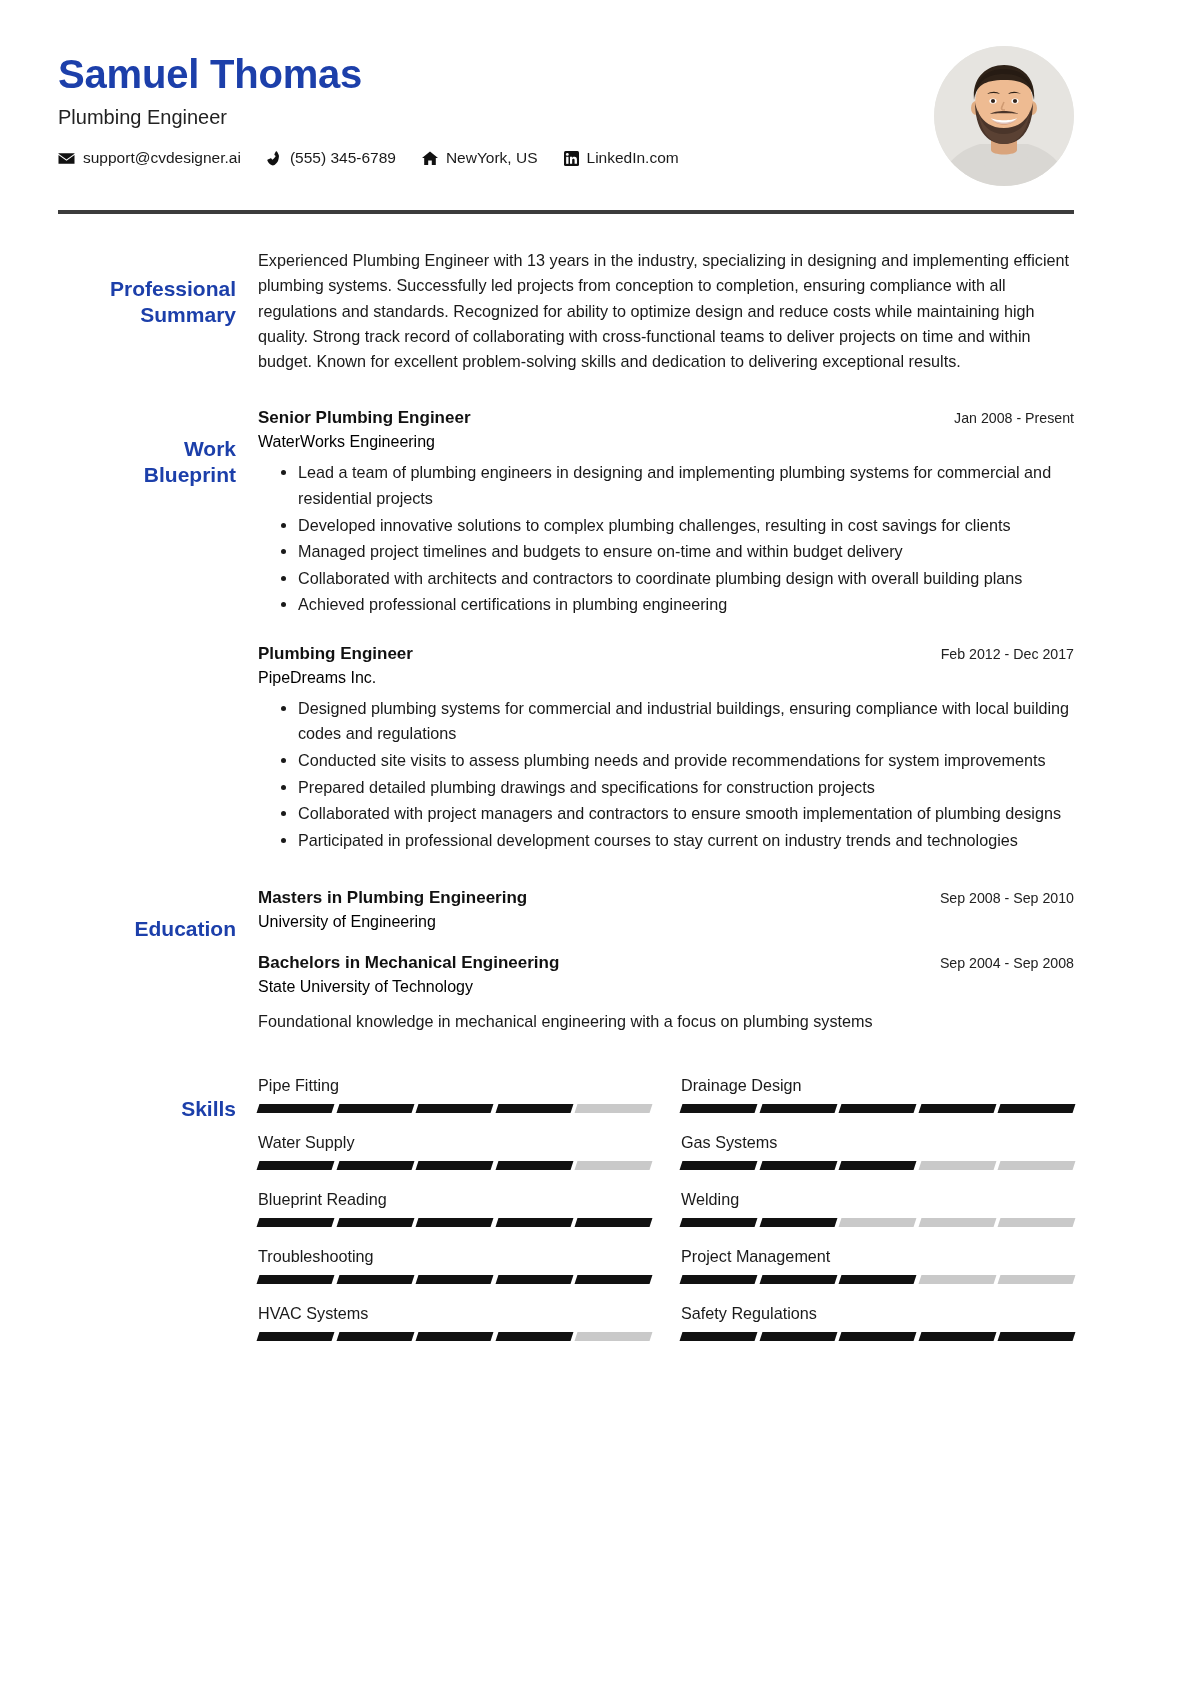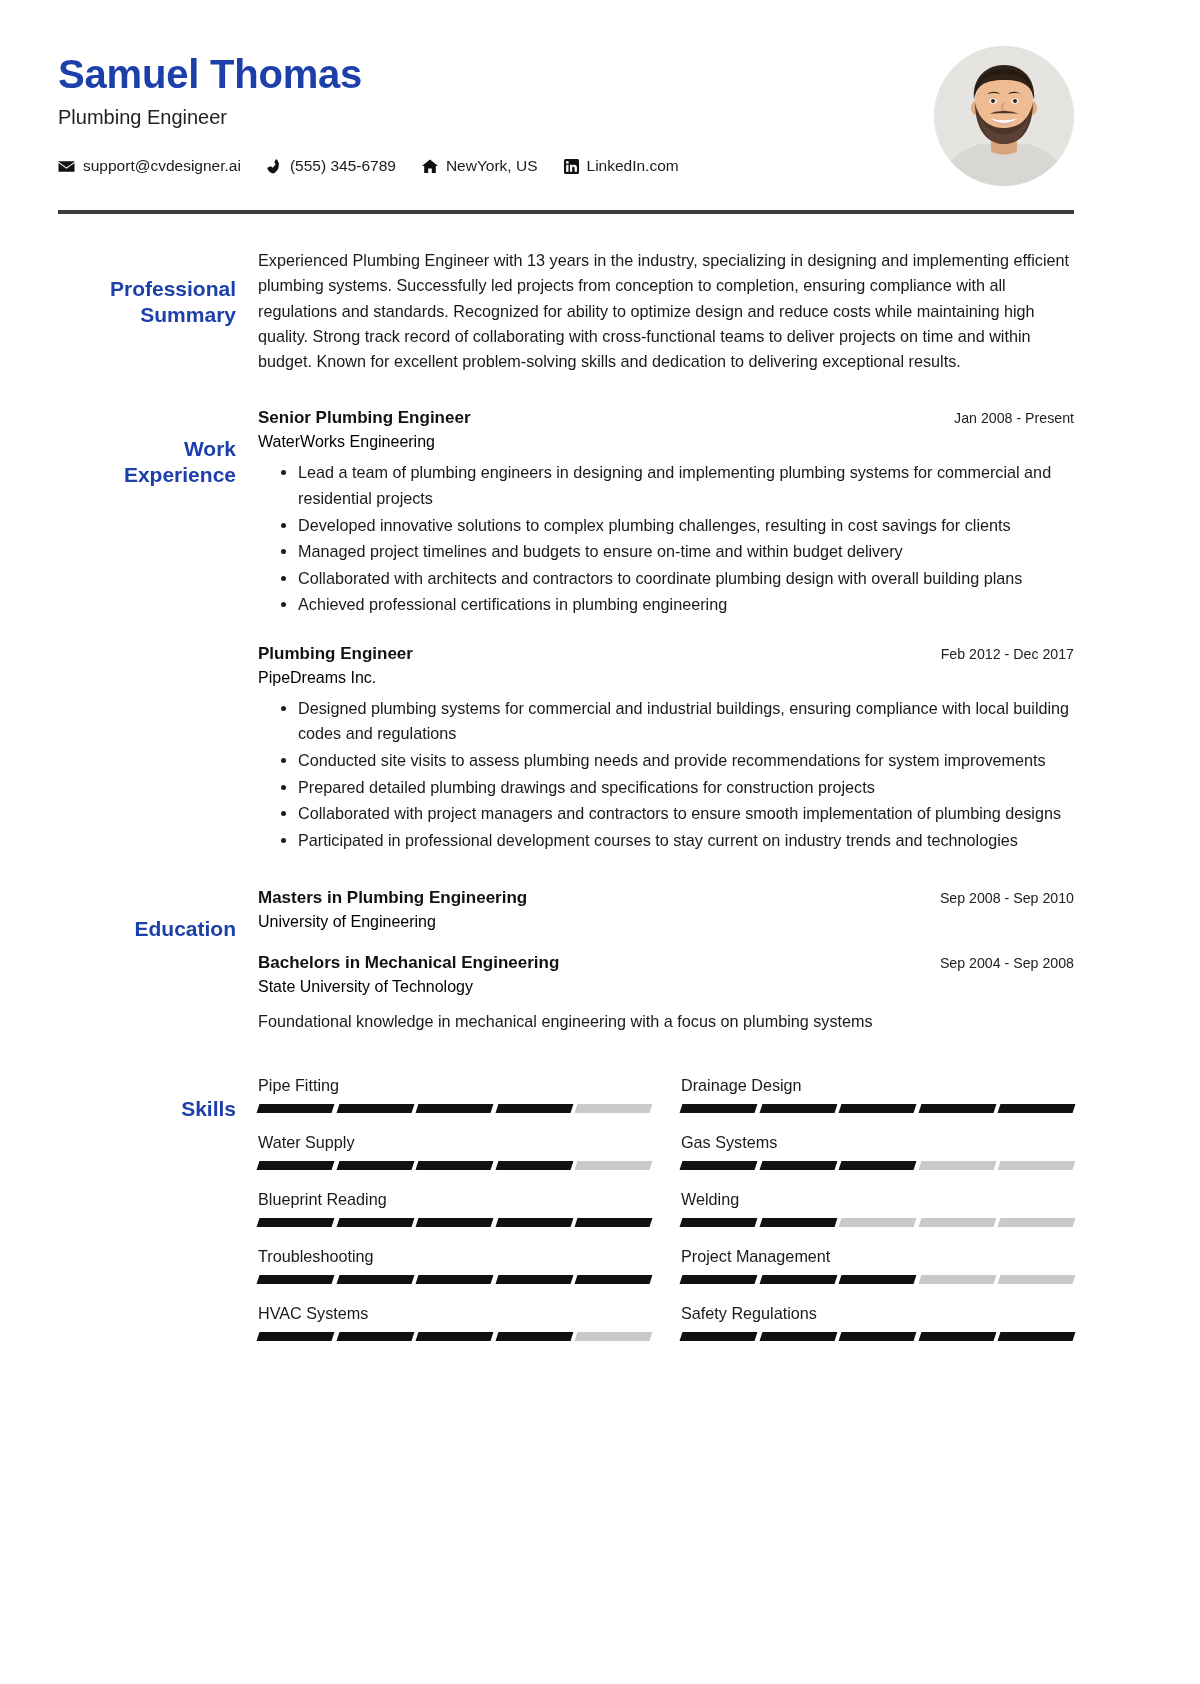--- a/index.html
+++ b/index.html
@@ -36,21 +36,21 @@
   .job-title {
     font-size: 20px;
     color: #222;
     margin-top: 10px;
     font-weight: 400;
   }
   .contact-row {
     display: flex;
     align-items: center;
     gap: 26px;
-    margin-top: 28px;
+    margin-top: 20px;
     flex-wrap: wrap;
   }
   .contact-item {
     display: flex;
     align-items: center;
     gap: 8px;
     font-size: 15.5px;
     color: #1a1a1a;
   }
   .contact-item svg { display: block; }
@@ -282,21 +282,21 @@
       <div>Summary</div>
     </div>
     <div class="section-body">
       <div class="summary-text">Experienced Plumbing Engineer with 13 years in the industry, specializing in designing and implementing efficient plumbing systems. Successfully led projects from conception to completion, ensuring compliance with all regulations and standards. Recognized for ability to optimize design and reduce costs while maintaining high quality. Strong track record of collaborating with cross-functional teams to deliver projects on time and within budget. Known for excellent problem-solving skills and dedication to delivering exceptional results.</div>
     </div>
   </div>
 
   <div class="section">
     <div class="section-label">
       <div>Work</div>
-      <div>Experience</div>
+      <div>Blueprint</div>
     </div>
     <div class="section-body">
 
       <div class="entry">
         <div class="entry-head">
           <div class="entry-title">Senior Plumbing Engineer</div>
           <div class="entry-date">Jan 2008 - Present</div>
         </div>
         <div class="entry-org">WaterWorks Engineering</div>
         <ul class="bullets">

